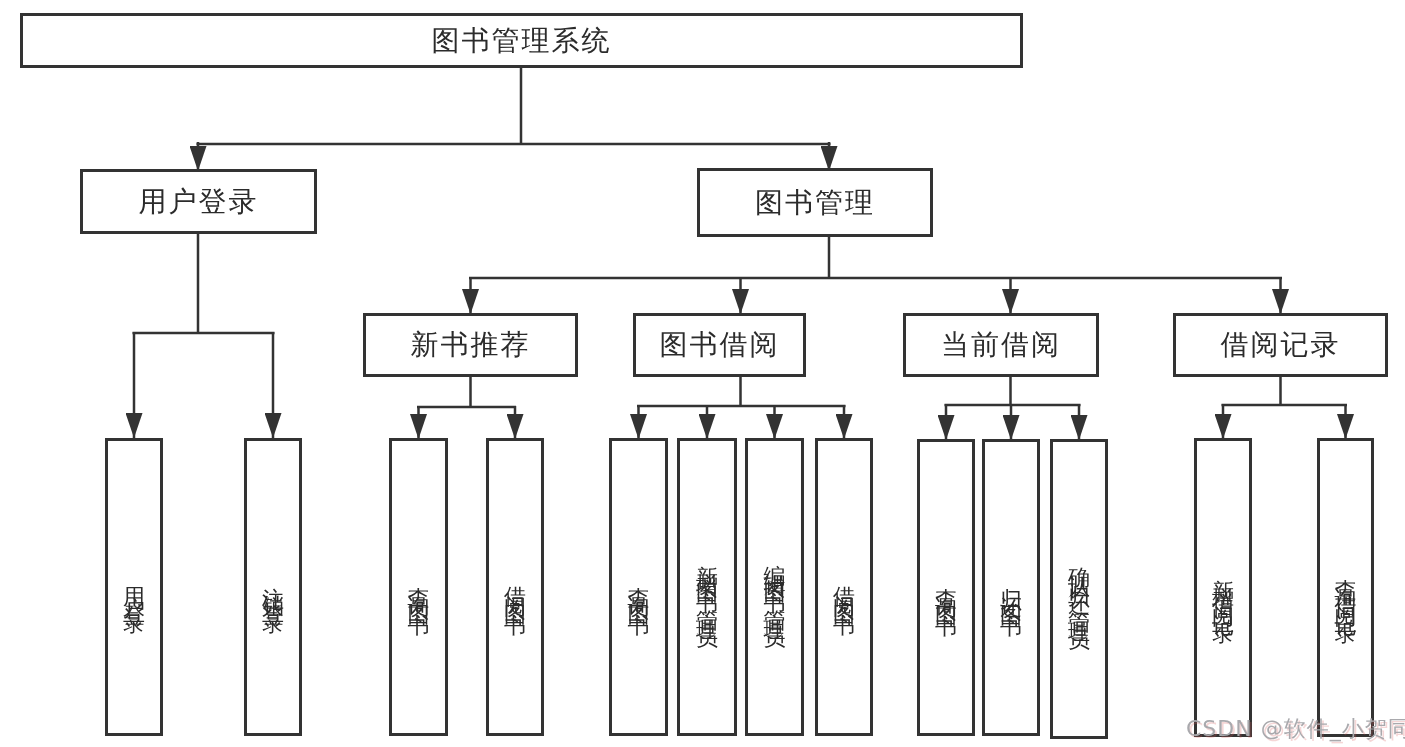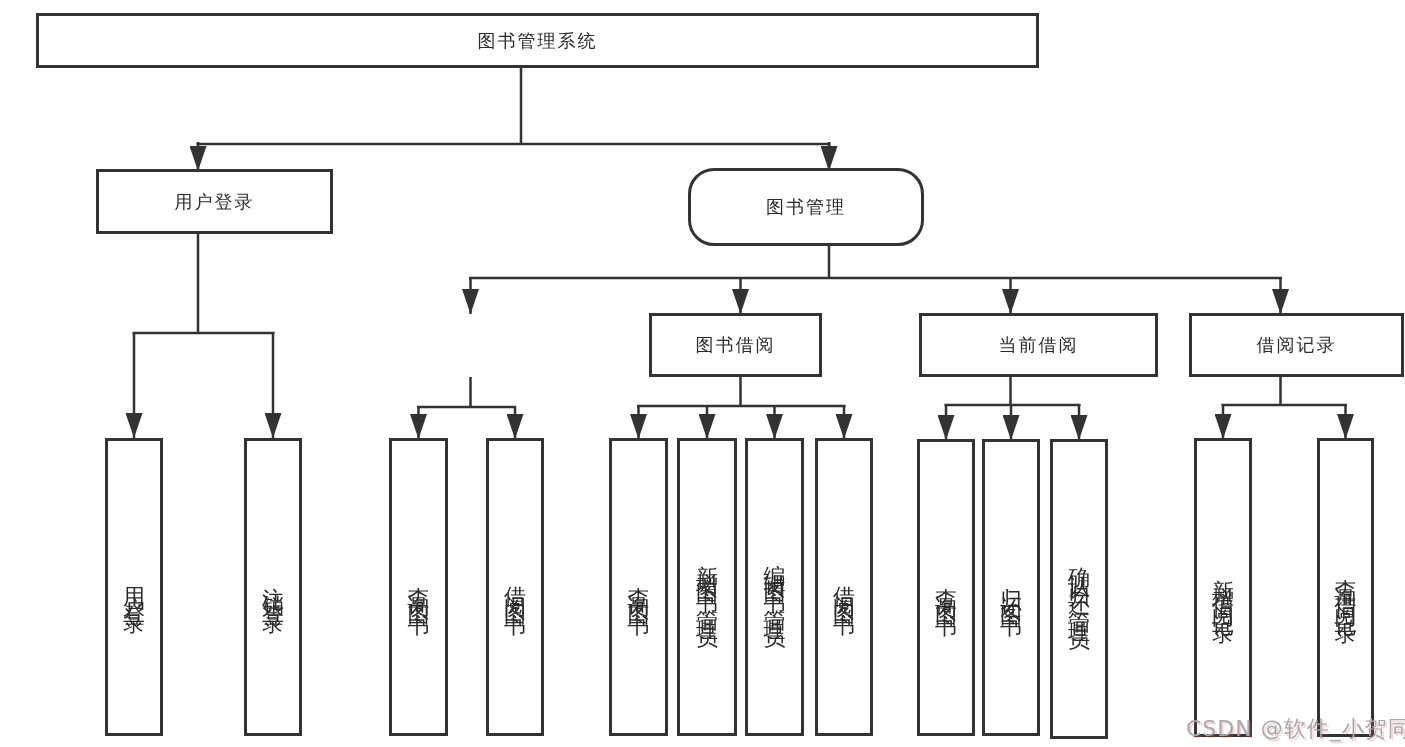--- a/index.html
+++ b/index.html
@@ -21,21 +21,21 @@
   .box {
     position: absolute;
     box-sizing: border-box;
     border: 3px solid #333333;
     background: #ffffff;
     display: flex;
     align-items: center;
     justify-content: center;
     color: #2b2b2b;
   }
-  .hbox { font-size: 18px; letter-spacing: 2px; margin-left: 16px; }
+  .hbox { font-size: 28px; letter-spacing: 2px; }
   .vbox span {
     writing-mode: vertical-rl;
     text-orientation: mixed;
     font-size: 22px;
     line-height: 1;
     letter-spacing: 9px;
     color: #2b2b2b;
     white-space: nowrap;
   }
   .watermark {
@@ -96,28 +96,31 @@
     <line class="edge" x1="1345.5" y1="404" x2="1345.5" y2="439" marker-end="url(#arrow)"></line>
   </svg>
 
   <div class="box hbox" style="left:20px; top:13px; width:1003px; height:55px;">
     <span>图书管理系统</span>
   </div>
 
   <div class="box hbox" style="left:80px; top:169px; width:237px; height:65px;">
     <span>用户登录</span>
   </div>
-  <div class="box hbox" style="left:672px; top:168px; width:236px; height:78px;border-radius:26px;">
+  <div class="box hbox" style="left:697px; top:168px; width:236px; height:69px;">
     <span>图书管理</span>
   </div>
 
+  <div class="box hbox" style="left:363px; top:313px; width:215px; height:64px;">
+    <span>新书推荐</span>
+  </div>
   <div class="box hbox" style="left:633px; top:313px; width:173px; height:64px;">
     <span>图书借阅</span>
   </div>
-  <div class="box hbox" style="left:903px; top:313px; width:239px; height:64px;">
+  <div class="box hbox" style="left:903px; top:313px; width:196px; height:64px;">
     <span>当前借阅</span>
   </div>
   <div class="box hbox" style="left:1173px; top:313px; width:215px; height:64px;">
     <span>借阅记录</span>
   </div>
 
   <div class="box vbox" style="left:105px; top:438px; width:58px; height:298px;">
     <span>用户登录</span>
   </div>
   <div class="box vbox" style="left:244px; top:438px; width:58px; height:298px;">

